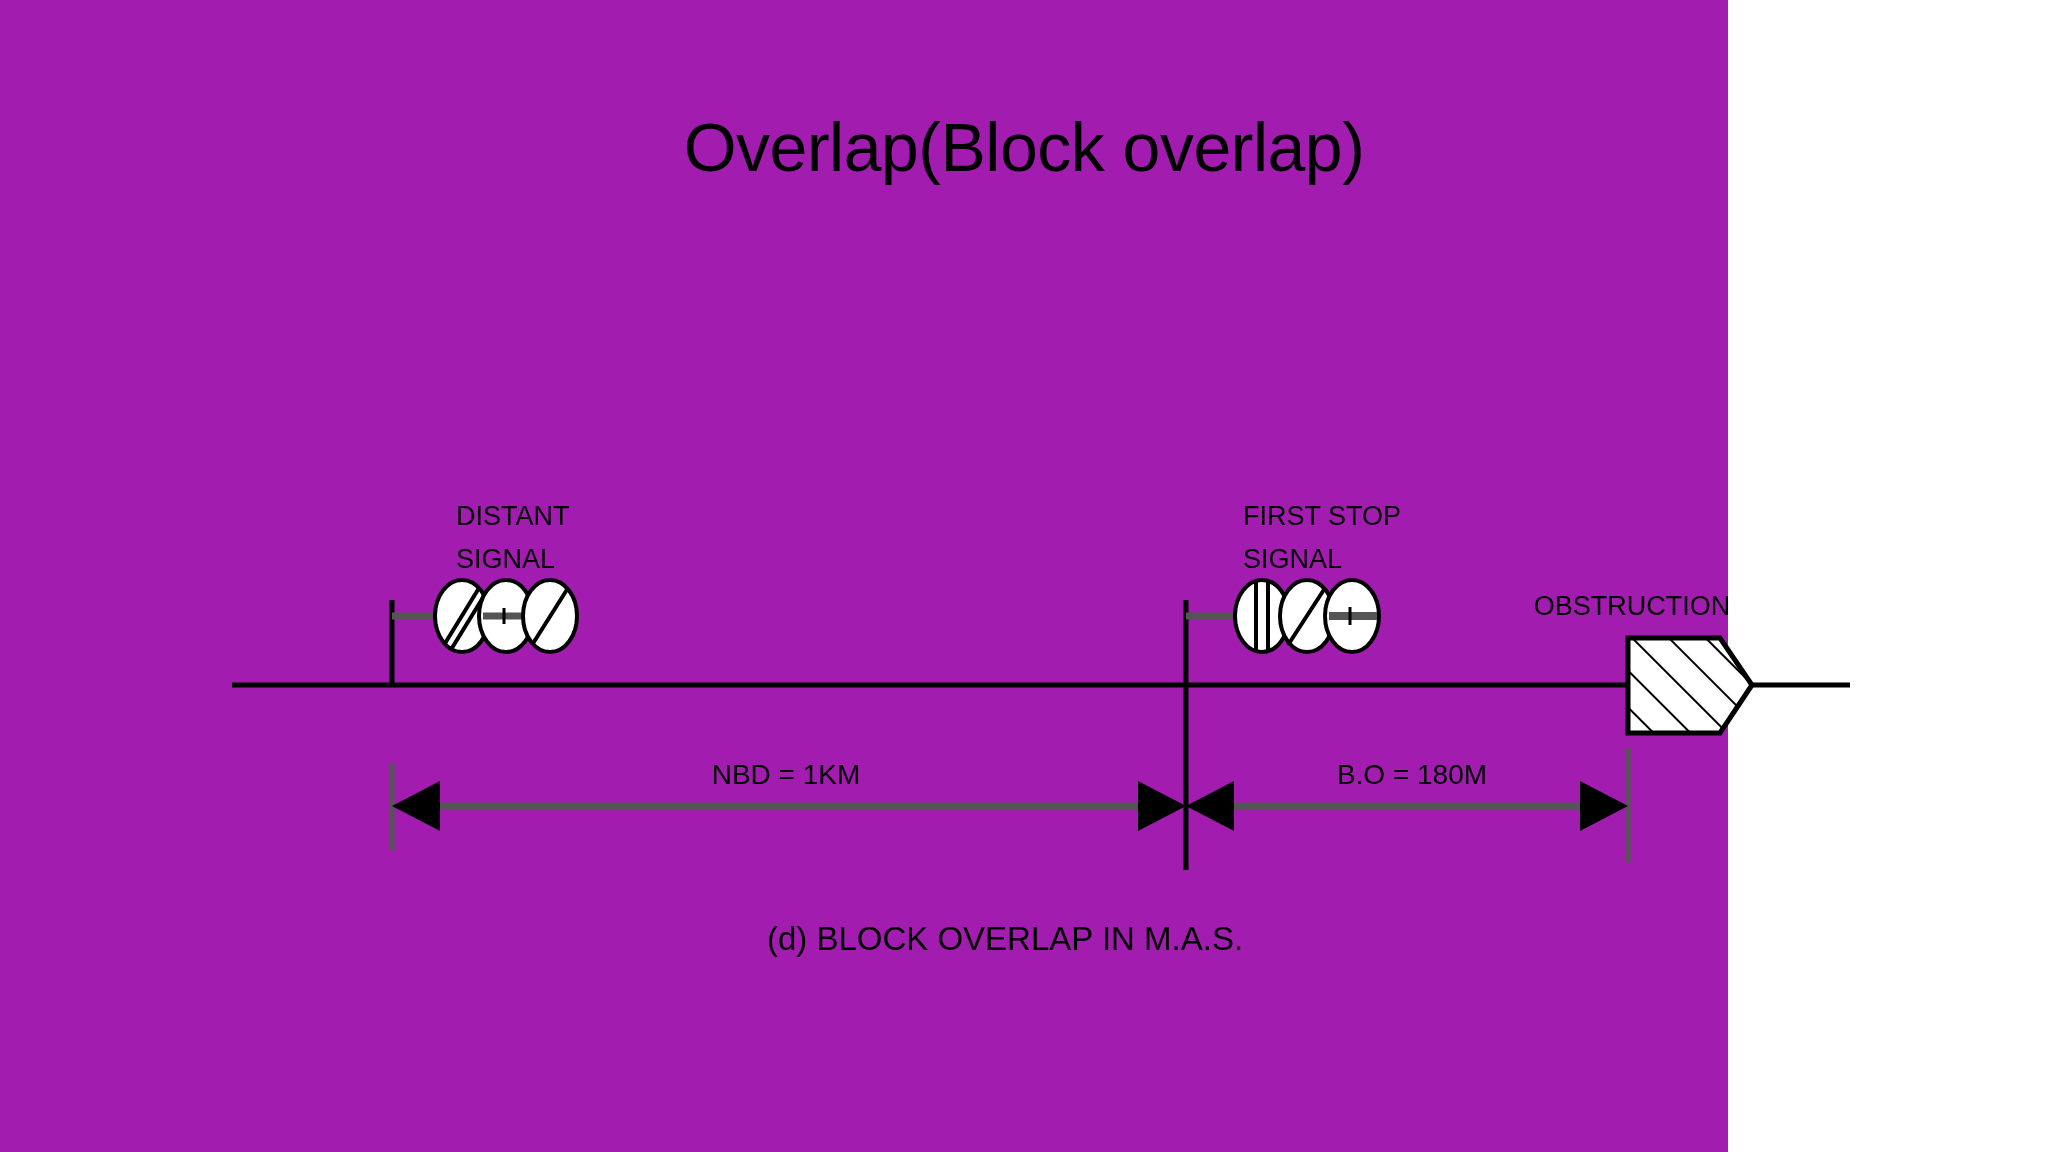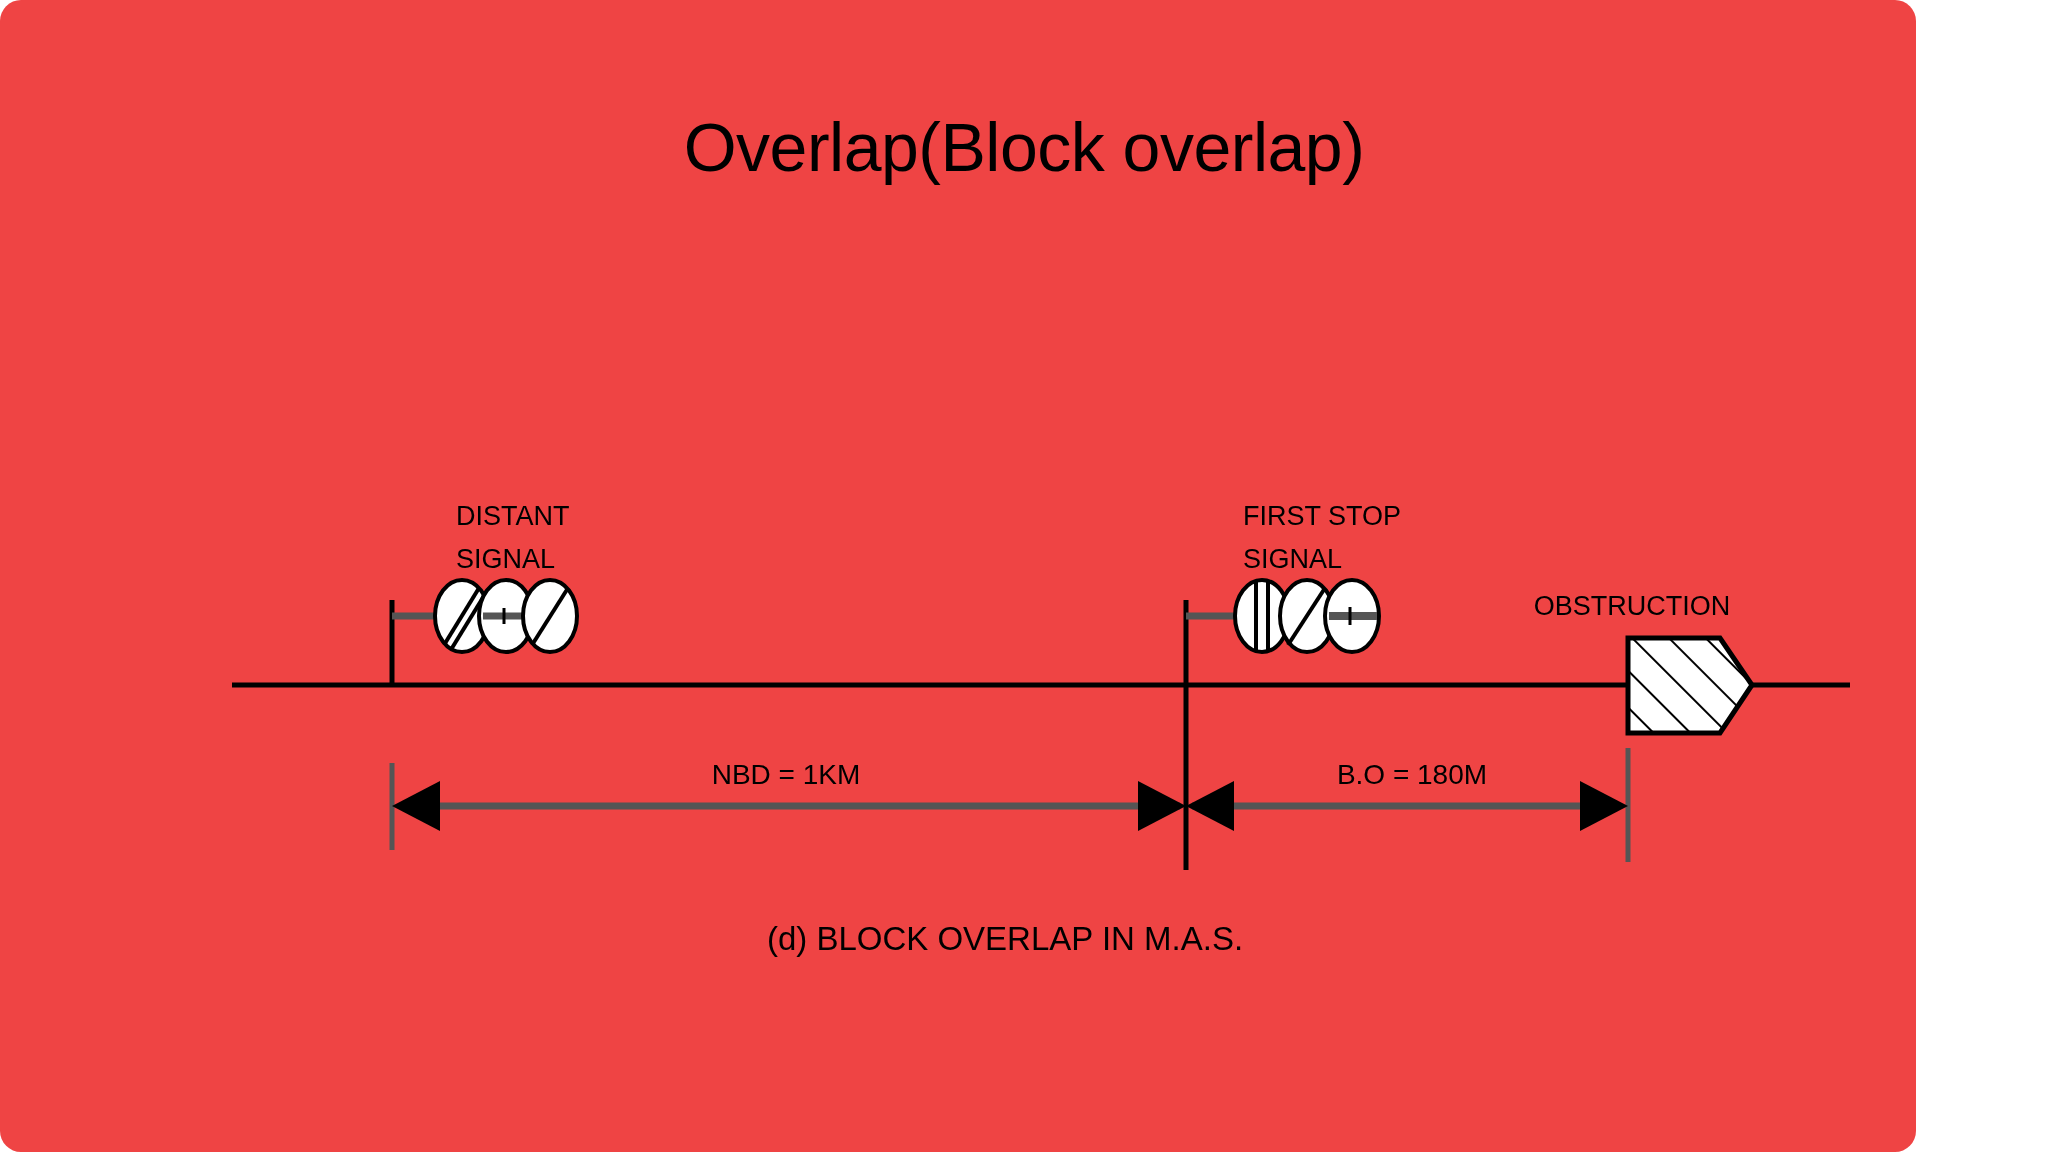--- a/index.html
+++ b/index.html
@@ -11,24 +11,23 @@
     width: 2048px;
     height: 1152px;
     position: relative;
     overflow: hidden;
     font-family: "Liberation Sans", sans-serif;
     color: #000000;
   }
   #slide {
     position: absolute;
     left: 0; top: 0;
-    width: 1916px;
+    width: 1728px;
     height: 1152px;
-    background: #ef4444;
-    border-radius: 21px;
+    background: #a21caf;
   }
   #slide-title {
     position: absolute;
     left: 0;
     top: 112px;
     width: 2048px;
     text-align: center;
     font-size: 68px;
     font-weight: 400;
     line-height: 1.05;

